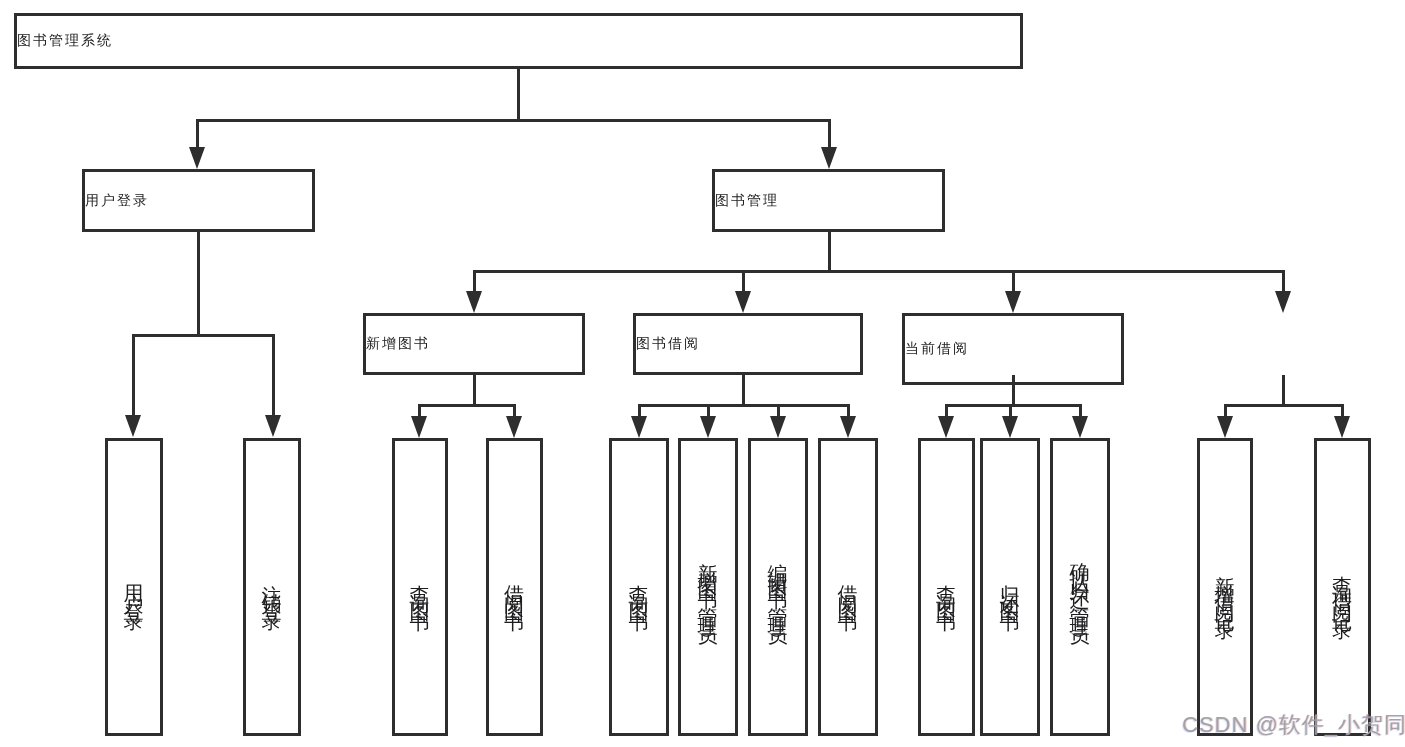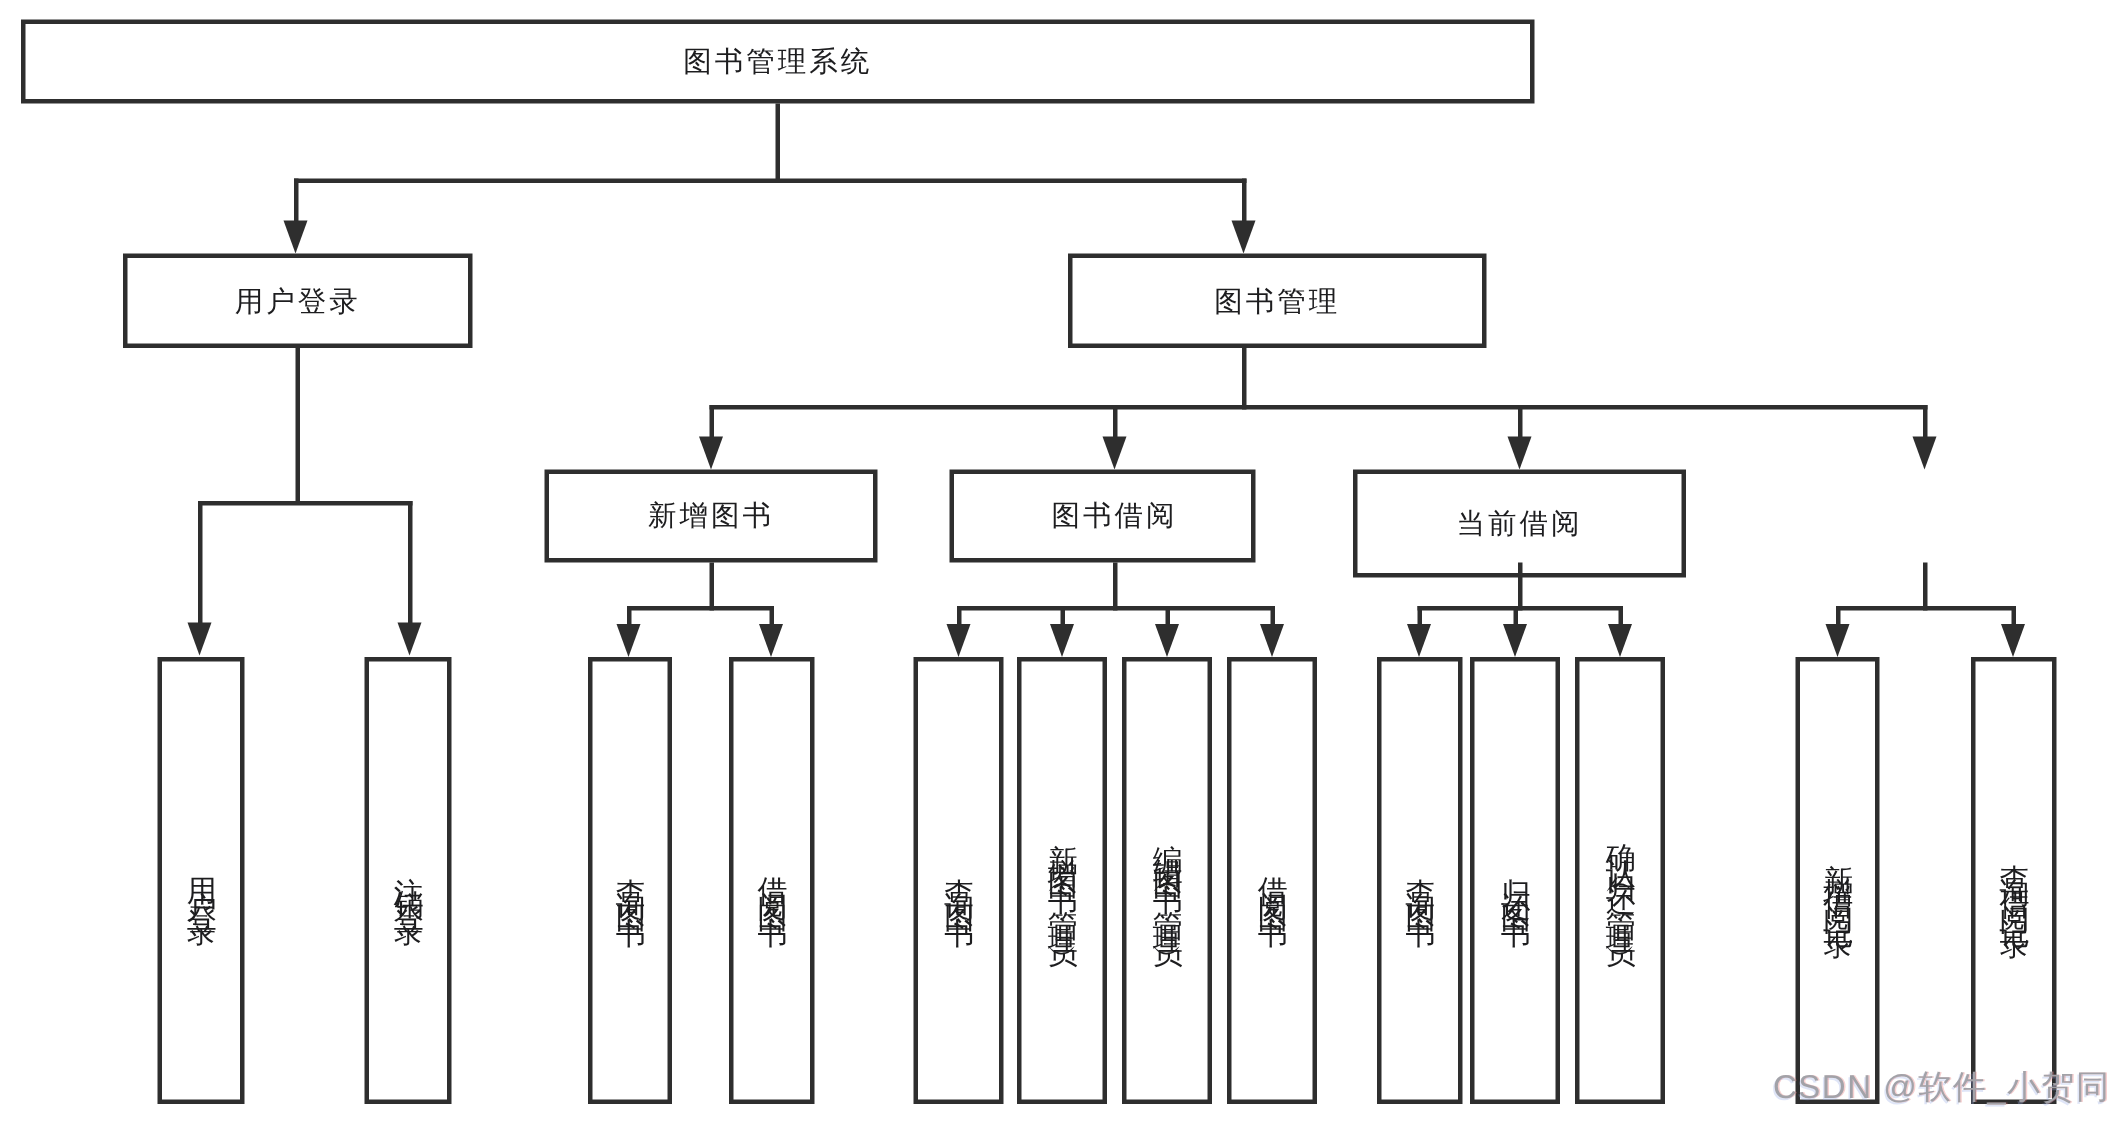--- a/index.html
+++ b/index.html
@@ -12,22 +12,22 @@
   .hl { position:absolute; height:3px; background:var(--line,#2e2e2e); }
   .vl { position:absolute; width:3px;  background:var(--line,#2e2e2e); }
   .arr {
     position:absolute; width:0; height:0;
     border-left:8px solid transparent; border-right:8px solid transparent;
     border-top:22px solid var(--line,#2e2e2e);
   }
   
   .node {
     position:absolute; background:#fff; border:3px solid var(--line,#2e2e2e);
-    display:flex; align-items:center; justify-content:center;
-    color:var(--text,#1d1d1f); font-size:19px; letter-spacing:2px; white-space:nowrap;
+    display:flex; align-items:center; justify-content:flex-start;
+    color:var(--text,#1d1d1f); font-size:14px; letter-spacing:2px; white-space:nowrap;
   }
   .leaf { position:absolute; background:#fff; border:3px solid var(--line,#2e2e2e);
     display:flex; align-items:center; justify-content:center; }
   .vtext {
     writing-mode:vertical-rl; text-orientation:mixed;
     font-size:20px; line-height:1.1; letter-spacing:9px;
     color:var(--text,#1d1d1f); white-space:nowrap;
   }
   .watermark {
     position:absolute; font-size:22px; letter-spacing:1px;
@@ -48,21 +48,21 @@
   <div class="vl" style="left:517px; top:69px; height:53px;"></div>
   <div class="hl" style="left:196px; top:119px; width:635px;"></div>
   <div class="vl" style="left:196px; top:119px; height:31px;"></div>
   <div class="arr" style="left:189px; top:147px;"></div>
   <div class="vl" style="left:828px; top:119px; height:31px;"></div>
   <div class="arr" style="left:821px; top:147px;"></div>
 
   <div class="node" style="left:82px; top:169px; width:233px; height:63px;">
     <span>用户登录</span>
   </div>
-  <div class="node" style="left:712px; top:169px; width:279px; height:63px;">
+  <div class="node" style="left:712px; top:169px; width:233px; height:63px;">
     <span>图书管理</span>
   </div>
 
   <div class="vl" style="left:197px; top:232px; height:104px;"></div>
   <div class="hl" style="left:132px; top:334px; width:143px;"></div>
   <div class="vl" style="left:132px; top:334px; height:82px;"></div>
   <div class="arr" style="left:125px; top:415px;"></div>
   <div class="vl" style="left:272px; top:334px; height:82px;"></div>
   <div class="arr" style="left:265px; top:415px;"></div>
 
@@ -73,21 +73,21 @@
   <div class="vl" style="left:742px; top:270px; height:23px;"></div>
   <div class="arr" style="left:735px; top:291px;"></div>
   <div class="vl" style="left:1012px; top:270px; height:23px;"></div>
   <div class="arr" style="left:1005px; top:291px;"></div>
   <div class="vl" style="left:1282px; top:270px; height:23px;"></div>
   <div class="arr" style="left:1275px; top:291px;"></div>
 
   <div class="node" style="left:363px; top:313px; width:222px; height:62px;">
     <span>新增图书</span>
   </div>
-  <div class="node" style="left:633px; top:313px; width:204px; height:62px;padding-left:16px;">
+  <div class="node" style="left:633px; top:313px; width:230px; height:62px;">
     <span>图书借阅</span>
   </div>
   <div class="node" style="left:902px; top:313px; width:222px; height:72px;">
     <span>当前借阅</span>
   </div>
 
   <div class="vl" style="left:473px; top:375px; height:32px;"></div>
   <div class="hl" style="left:418px; top:404px; width:97px;"></div>
   <div class="vl" style="left:418px; top:404px; height:14px;"></div>
   <div class="arr" style="left:411px; top:416px;"></div>

